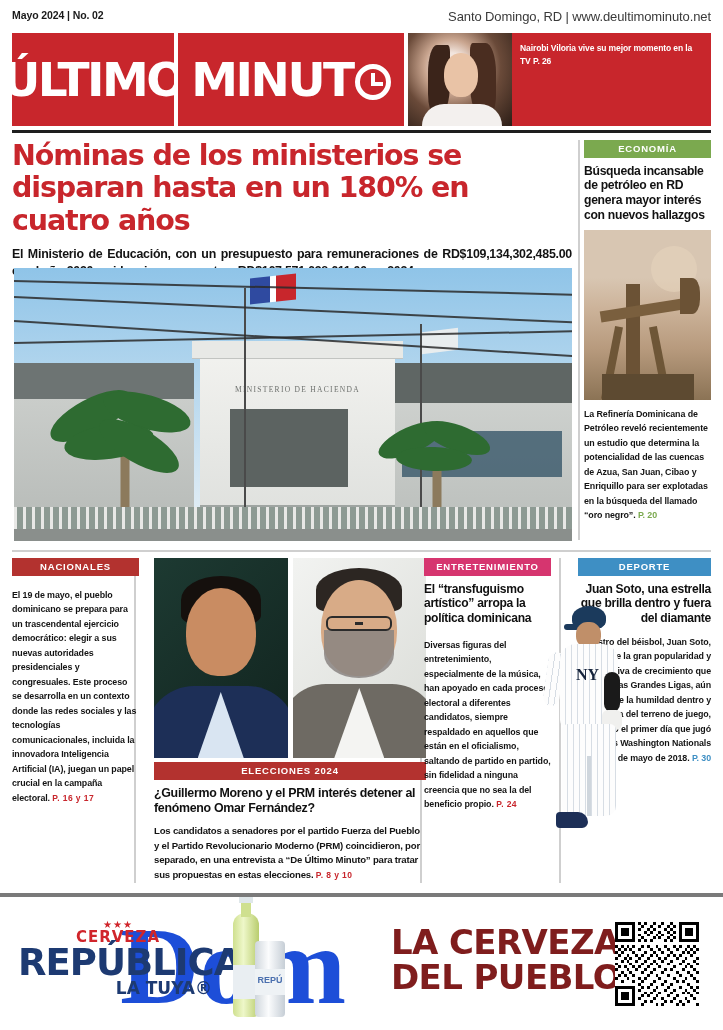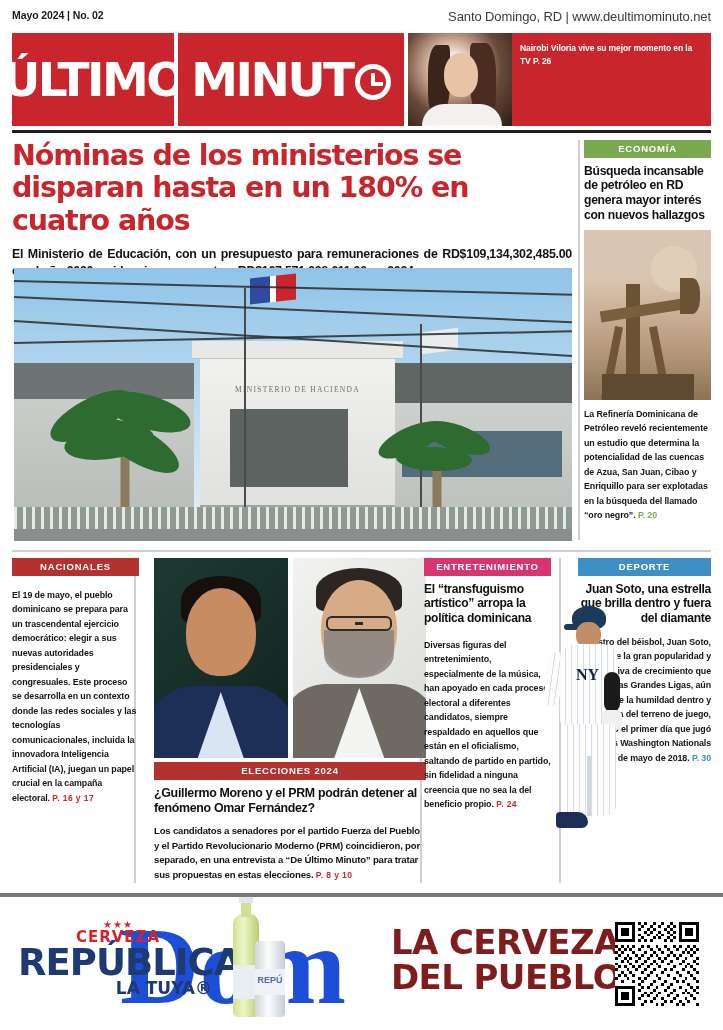--- a/index.html
+++ b/index.html
@@ -333,21 +333,21 @@
         <div class="cand b">
           <div class="hair"></div>
           <div class="head"></div>
           <div class="beard"></div>
           <div class="glasses"></div>
           <div class="torso"></div>
           <div class="shirt"></div>
         </div>
       </div>
       <div class="seclabel lbl-elec" style="margin-top:4px">ELECCIONES 2024</div>
-      <div class="elec-head">¿Guillermo Moreno y el PRM podrán detener al fenómeno Omar Fernández?</div>
+      <div class="elec-head">¿Guillermo Moreno y el PRM interés detener al fenómeno Omar Fernández?</div>
       <p class="elec-body">
         <span>Los candidatos a senadores por el partido Fuerza del Pueblo y el Partido Revolucionario Moderno (PRM) coincidieron, por separado, en una entrevista a “De Último Minuto” para tratar sus propuestas en estas elecciones.</span>
         <span class="pg">P. 8 y 10</span>
       </p>
     </div>
 
     <div class="col col-ent">
       <div class="seclabel lbl-ent">ENTRETENIMIENTO</div>
       <h3>El “transfuguismo artístico” arropa la política dominicana</h3>
       <p class="body">

